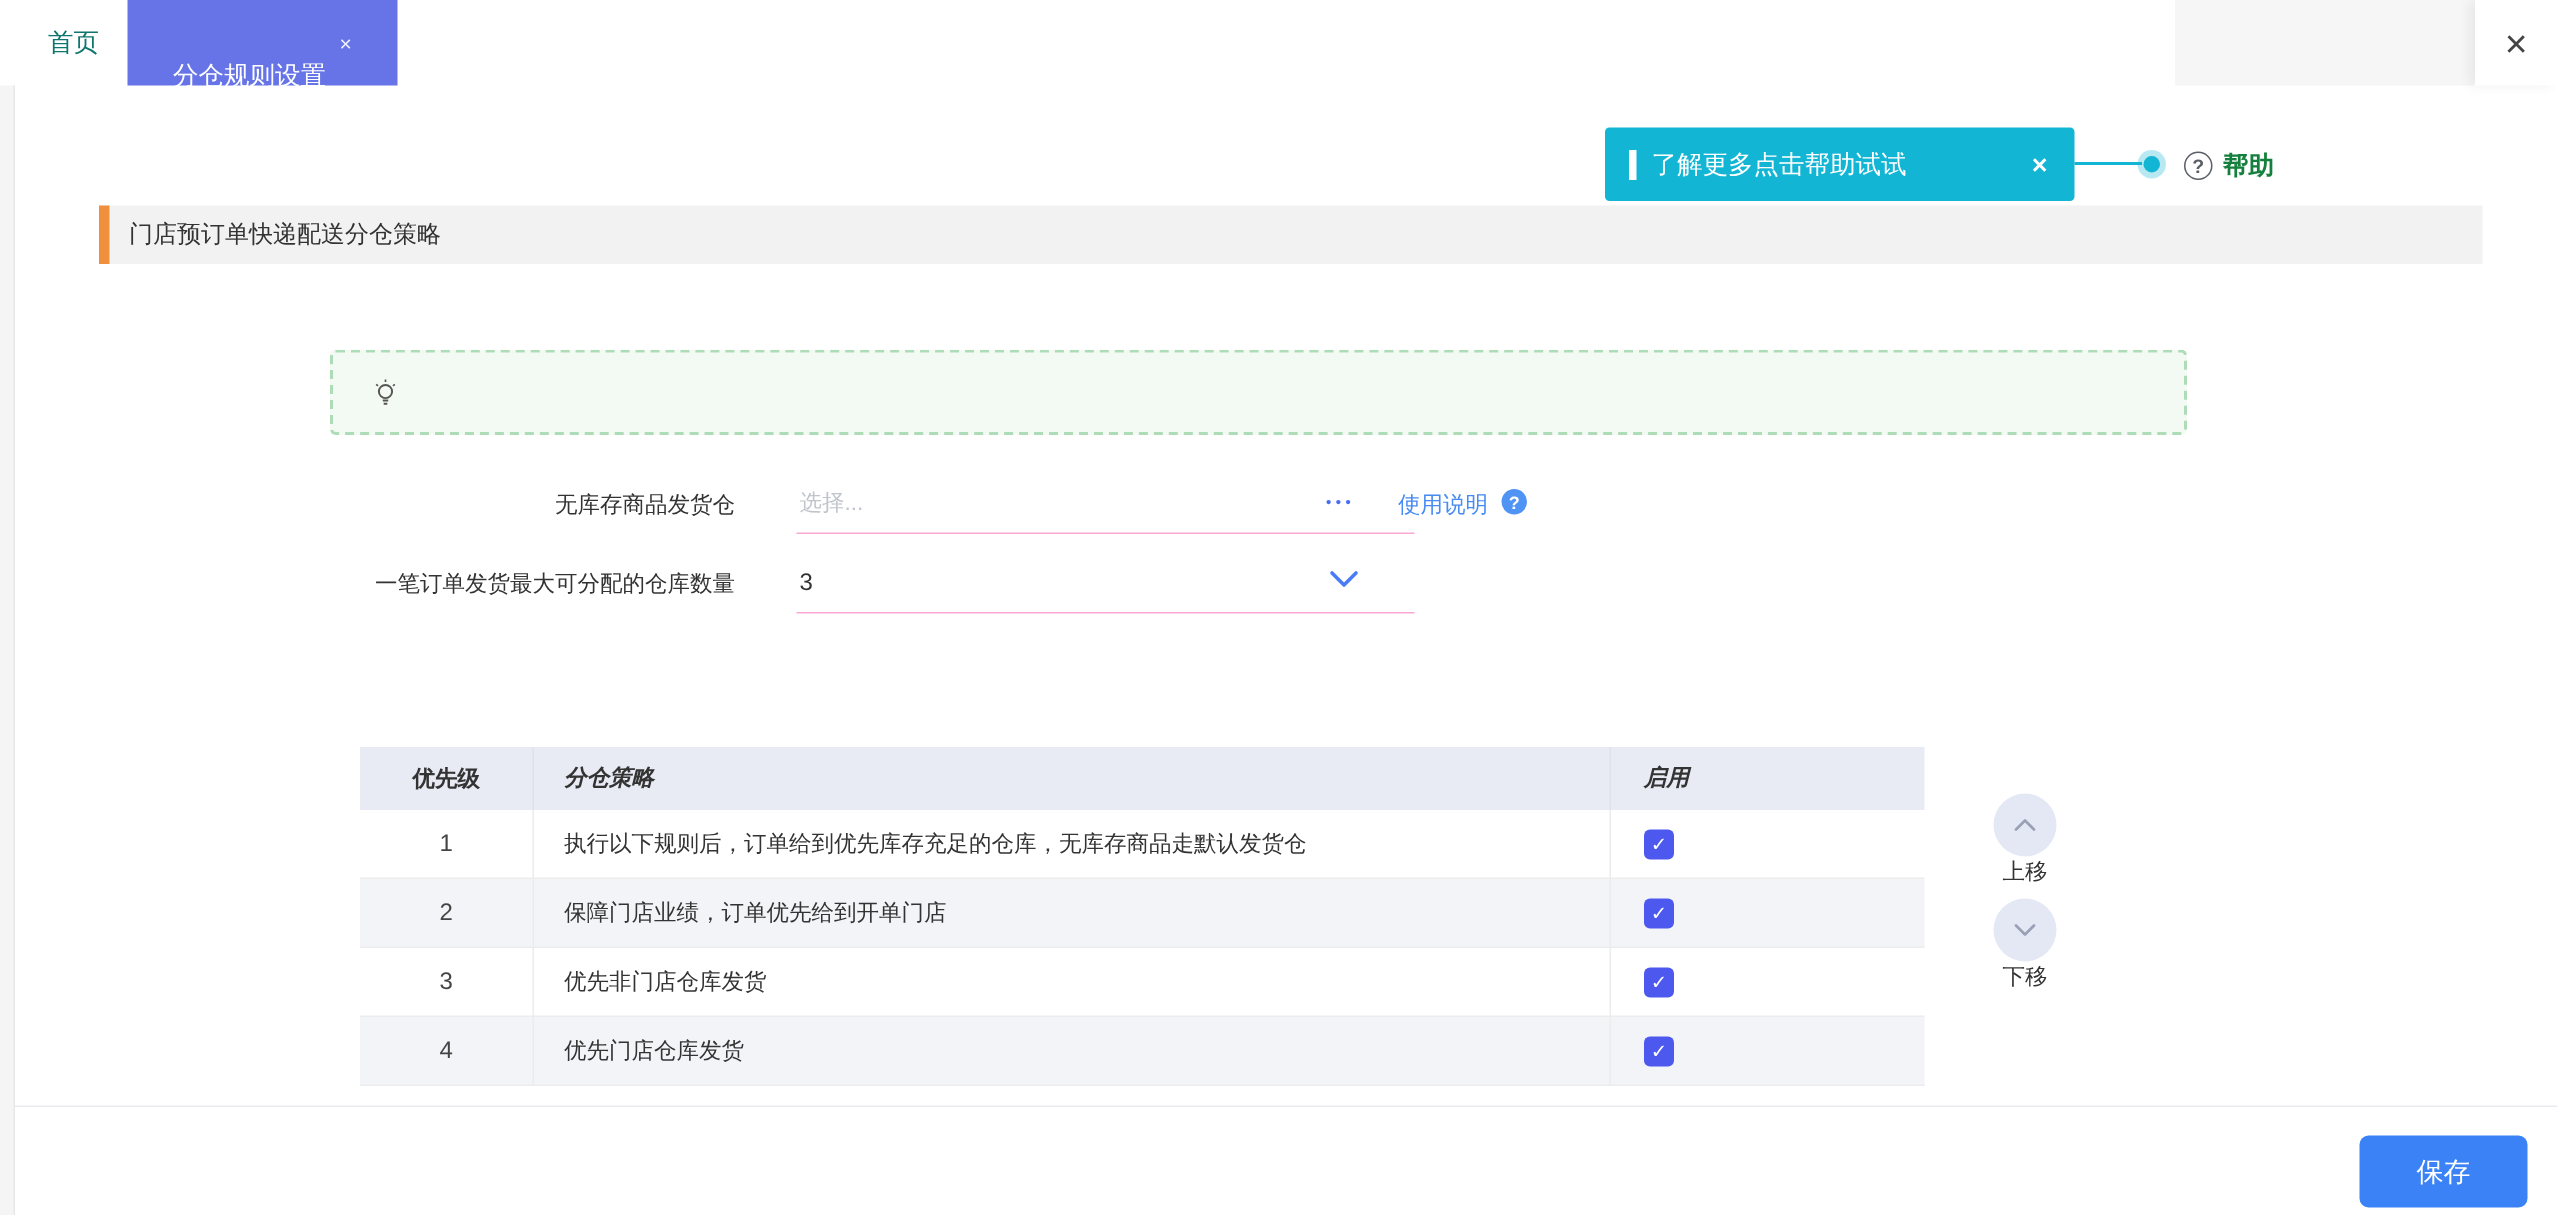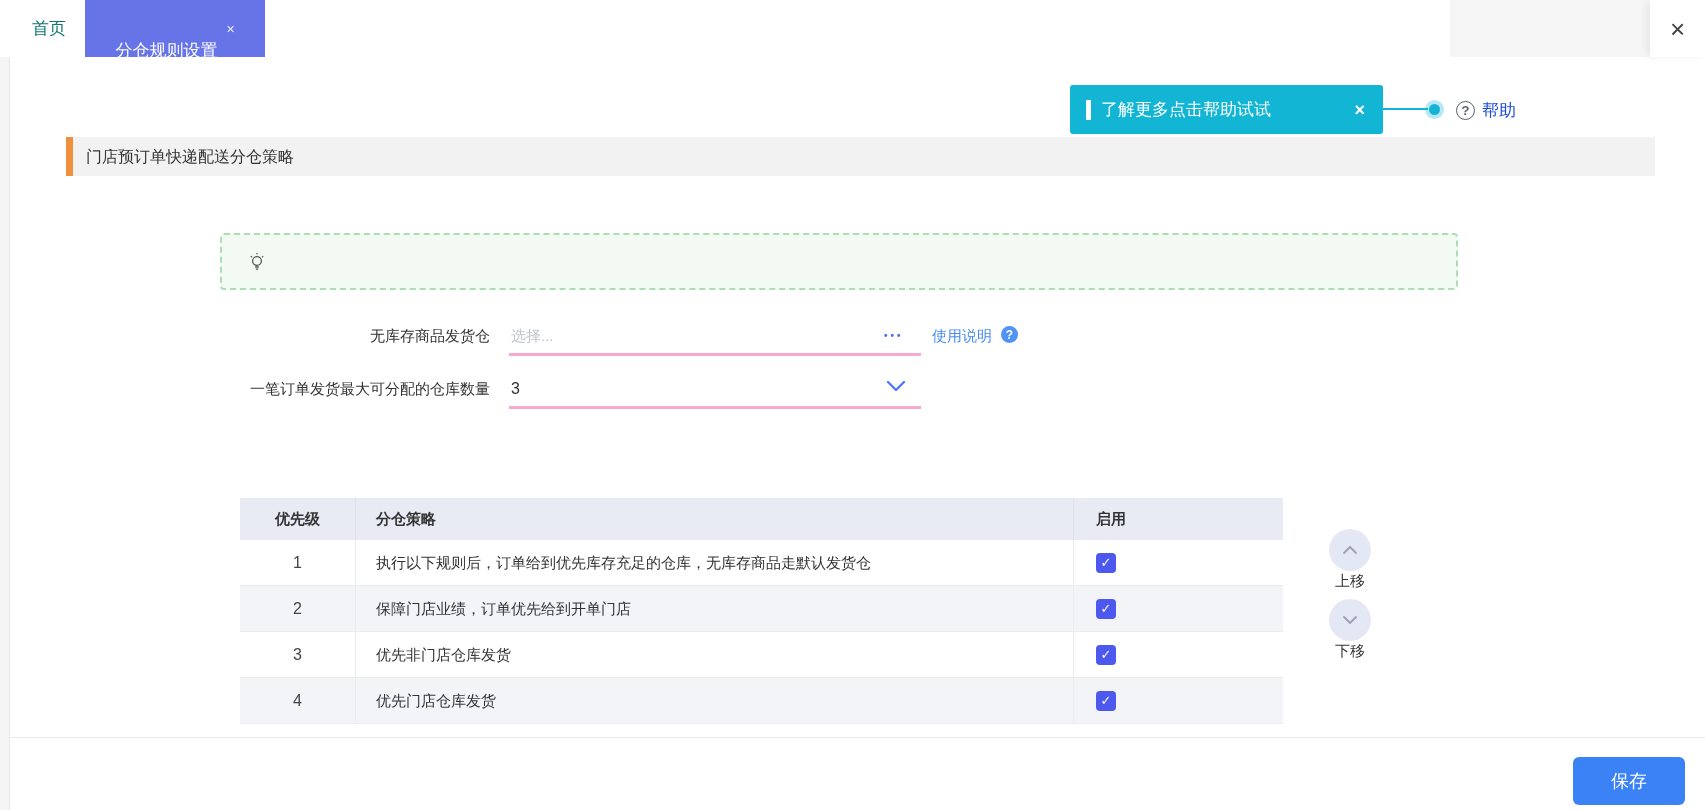--- a/index.html
+++ b/index.html
@@ -32,56 +32,56 @@
   .tooltip-bar { width:5px; height:20px; background:#fff; margin-right:10px; }
   .tooltip-text { color:#fff; font-size:17px; flex:1; }
   .tooltip-close { color:#fff; font-size:18px; font-weight:bold; cursor:pointer; line-height:1; }
   .connector { position:absolute; left:1383px; top:108px; width:45px; height:2px; background:#13b5d4; }
   .conn-halo { position:absolute; left:1425px; top:100px; width:19px; height:19px; border-radius:50%;
                background:rgba(19,181,212,0.30); display:flex; align-items:center; justify-content:center; }
   .conn-dot { width:11px; height:11px; border-radius:50%; background:#13b5d4; }
   .help-group { position:absolute; left:1456px; top:99px; display:flex; align-items:center; gap:7px; cursor:pointer; }
   .q-circle { width:19px; height:19px; border:1.6px solid #5a5e66; border-radius:50%; color:#5a5e66;
               font-size:13px; font-weight:bold; display:flex; align-items:center; justify-content:center; }
-  .help-label { font-size:17px; color:#1d4ed8; }
+  .help-label { font-size:17px; color:#15803d;font-weight:bold; }
   
   .section { position:absolute; left:66px; top:137px; width:1589px; height:39px; background:#f2f2f2; }
   .section-accent { position:absolute; left:0; top:0; width:7px; height:39px; background:#f08f3c; }
   .section-title { position:absolute; left:20px; top:0; line-height:39px; font-size:16px; color:#333;text-align:center; }
   
   .banner { position:absolute; left:220px; top:233px; width:1238px; height:57px; background:#f3faf4;
             border:2px dashed #aedcb6; border-radius:4px; display:flex; align-items:center;
             padding-left:26px; gap:9px; }
   .banner-text { font-size:15px; color:#333; }
   
   .f-label { position:absolute; font-size:15px; color:#333; text-align:right; }
   .f-label-1 { left:250px; top:327px; width:240px; }
   .f-label-2 { left:215px; top:380px; width:275px; }
-  .f-input { position:absolute; left:509px; width:412px; height:39px; border-bottom:3px solid #f9a8d4; cursor:text; }
+  .f-input { position:absolute; left:531px; width:412px; height:39px; border-bottom:1px solid #f9a8d4; cursor:text; }
   .f-input-1 { top:317px; }
   .f-input-2 { top:370px; }
   .f-placeholder { font-size:15px; color:#c0c4cc; line-height:37px; padding-left:2px; }
   .f-value { font-size:16px; color:#333; line-height:37px; padding-left:2px; }
   .more-btn { position:absolute; left:884px; top:330px; color:#4a6cf0; font-size:10px; font-weight:bold;
               letter-spacing:3px; cursor:pointer; }
   .usage-link { position:absolute; left:932px; top:327px; color:#478cf2; font-size:15px; cursor:pointer; }
   .usage-q { position:absolute; left:1001px; top:326px; width:17px; height:17px; background:#4f93f5;
              border-radius:50%; color:#fff; font-size:12px; font-weight:bold;
              display:flex; align-items:center; justify-content:center; cursor:pointer; }
   .sel-chevron { position:absolute; left:886px; top:380px; cursor:pointer; }
   
   .table { position:absolute; left:240px; top:498px; width:1043px; }
   .t-head { display:flex; height:42px; background:#e8ebf4; align-items:center; }
   .t-row { display:flex; height:46px; align-items:center; border-bottom:1px solid #ececec; background:#fff; }
   .t-row.alt { background:#f3f4f8; }
   .c-pri { width:115px; text-align:center; }
   .c-str { width:718px; padding-left:20px; }
   .c-en  { width:210px; padding-left:22px; }
   .t-head .c-pri, .t-head .c-str, .t-head .c-en { font-weight:bold; font-size:15px; color:#333; }
-  .t-head .c-str, .t-head .c-en { border-left:1px solid #dde1ec; height:42px; line-height:42px; }
+  .t-head .c-str, .t-head .c-en { border-left:1px solid #dde1ec; height:42px; line-height:42px;font-style:italic; }
   .t-row .c-str, .t-row .c-en { border-left:1px solid #ececec; height:46px; line-height:46px; }
   .t-row .c-pri { font-size:16px; color:#444; }
   .t-row .c-str { font-size:15px; color:#333; }
   .checkbox { width:20px; height:20px; margin-top:13px; border-radius:4px; background:#4c58ee;
               display:flex; align-items:center; justify-content:center; cursor:pointer; }
   .checkbox::after { content:"\2713"; color:#fff; font-size:13px; font-weight:bold; line-height:1; }
   
   .move-circle { position:absolute; left:1329px; width:42px; height:42px; border-radius:50%;
                  background:#e4e8f5; display:flex; align-items:center; justify-content:center; cursor:pointer; }
   .move-up-circle { top:529px; }

